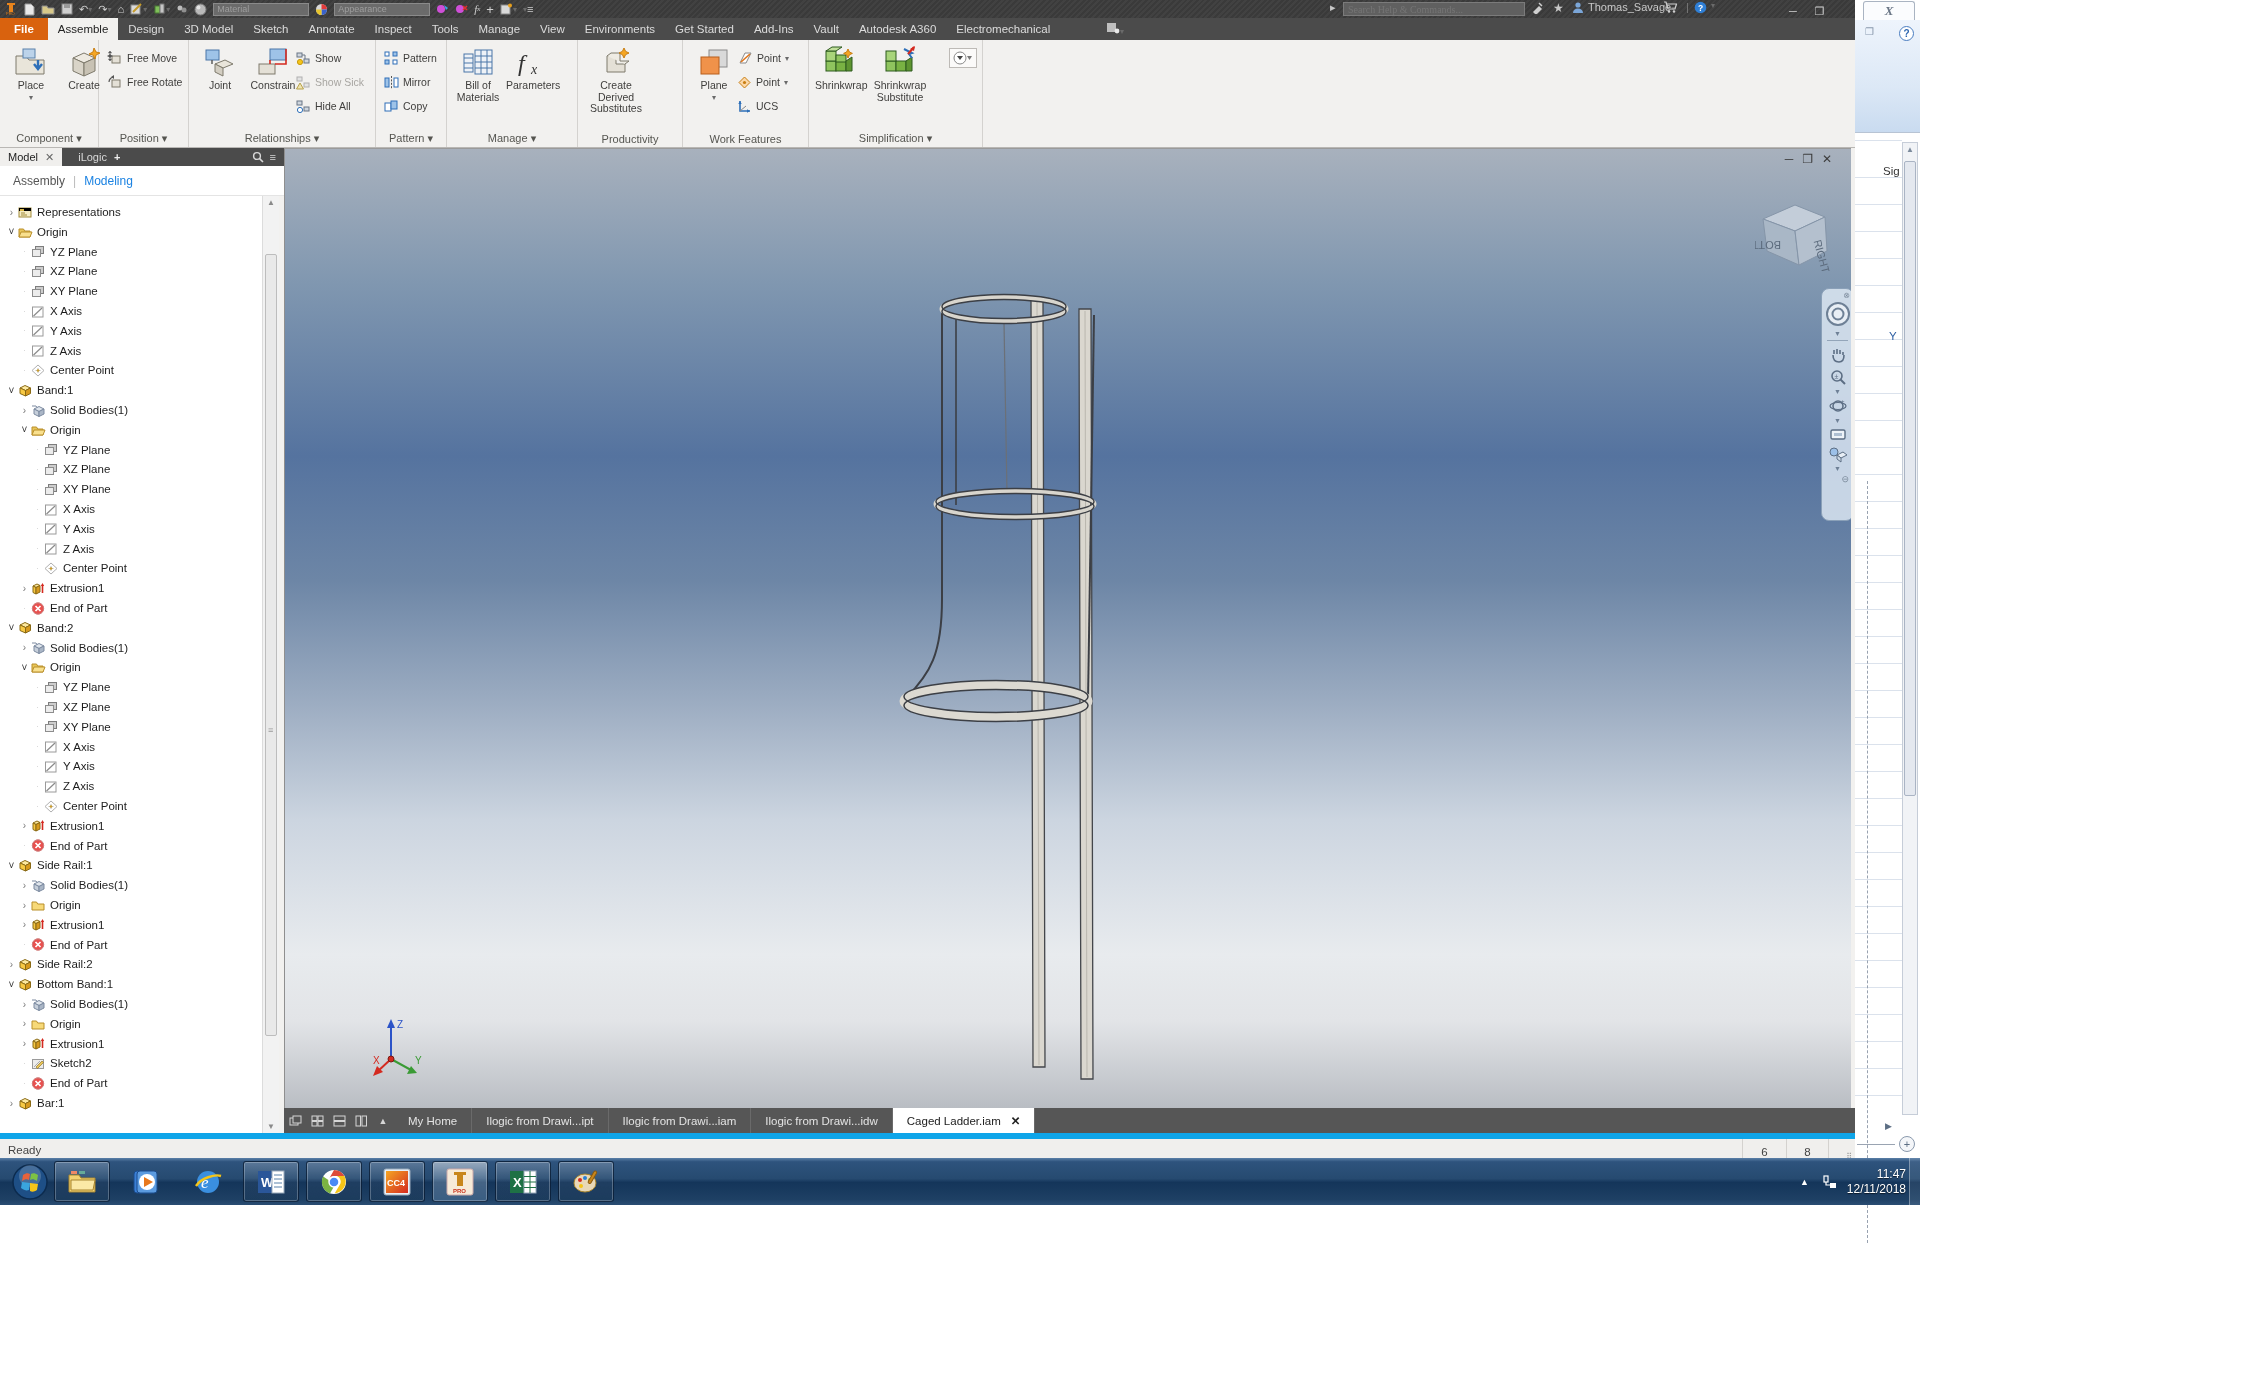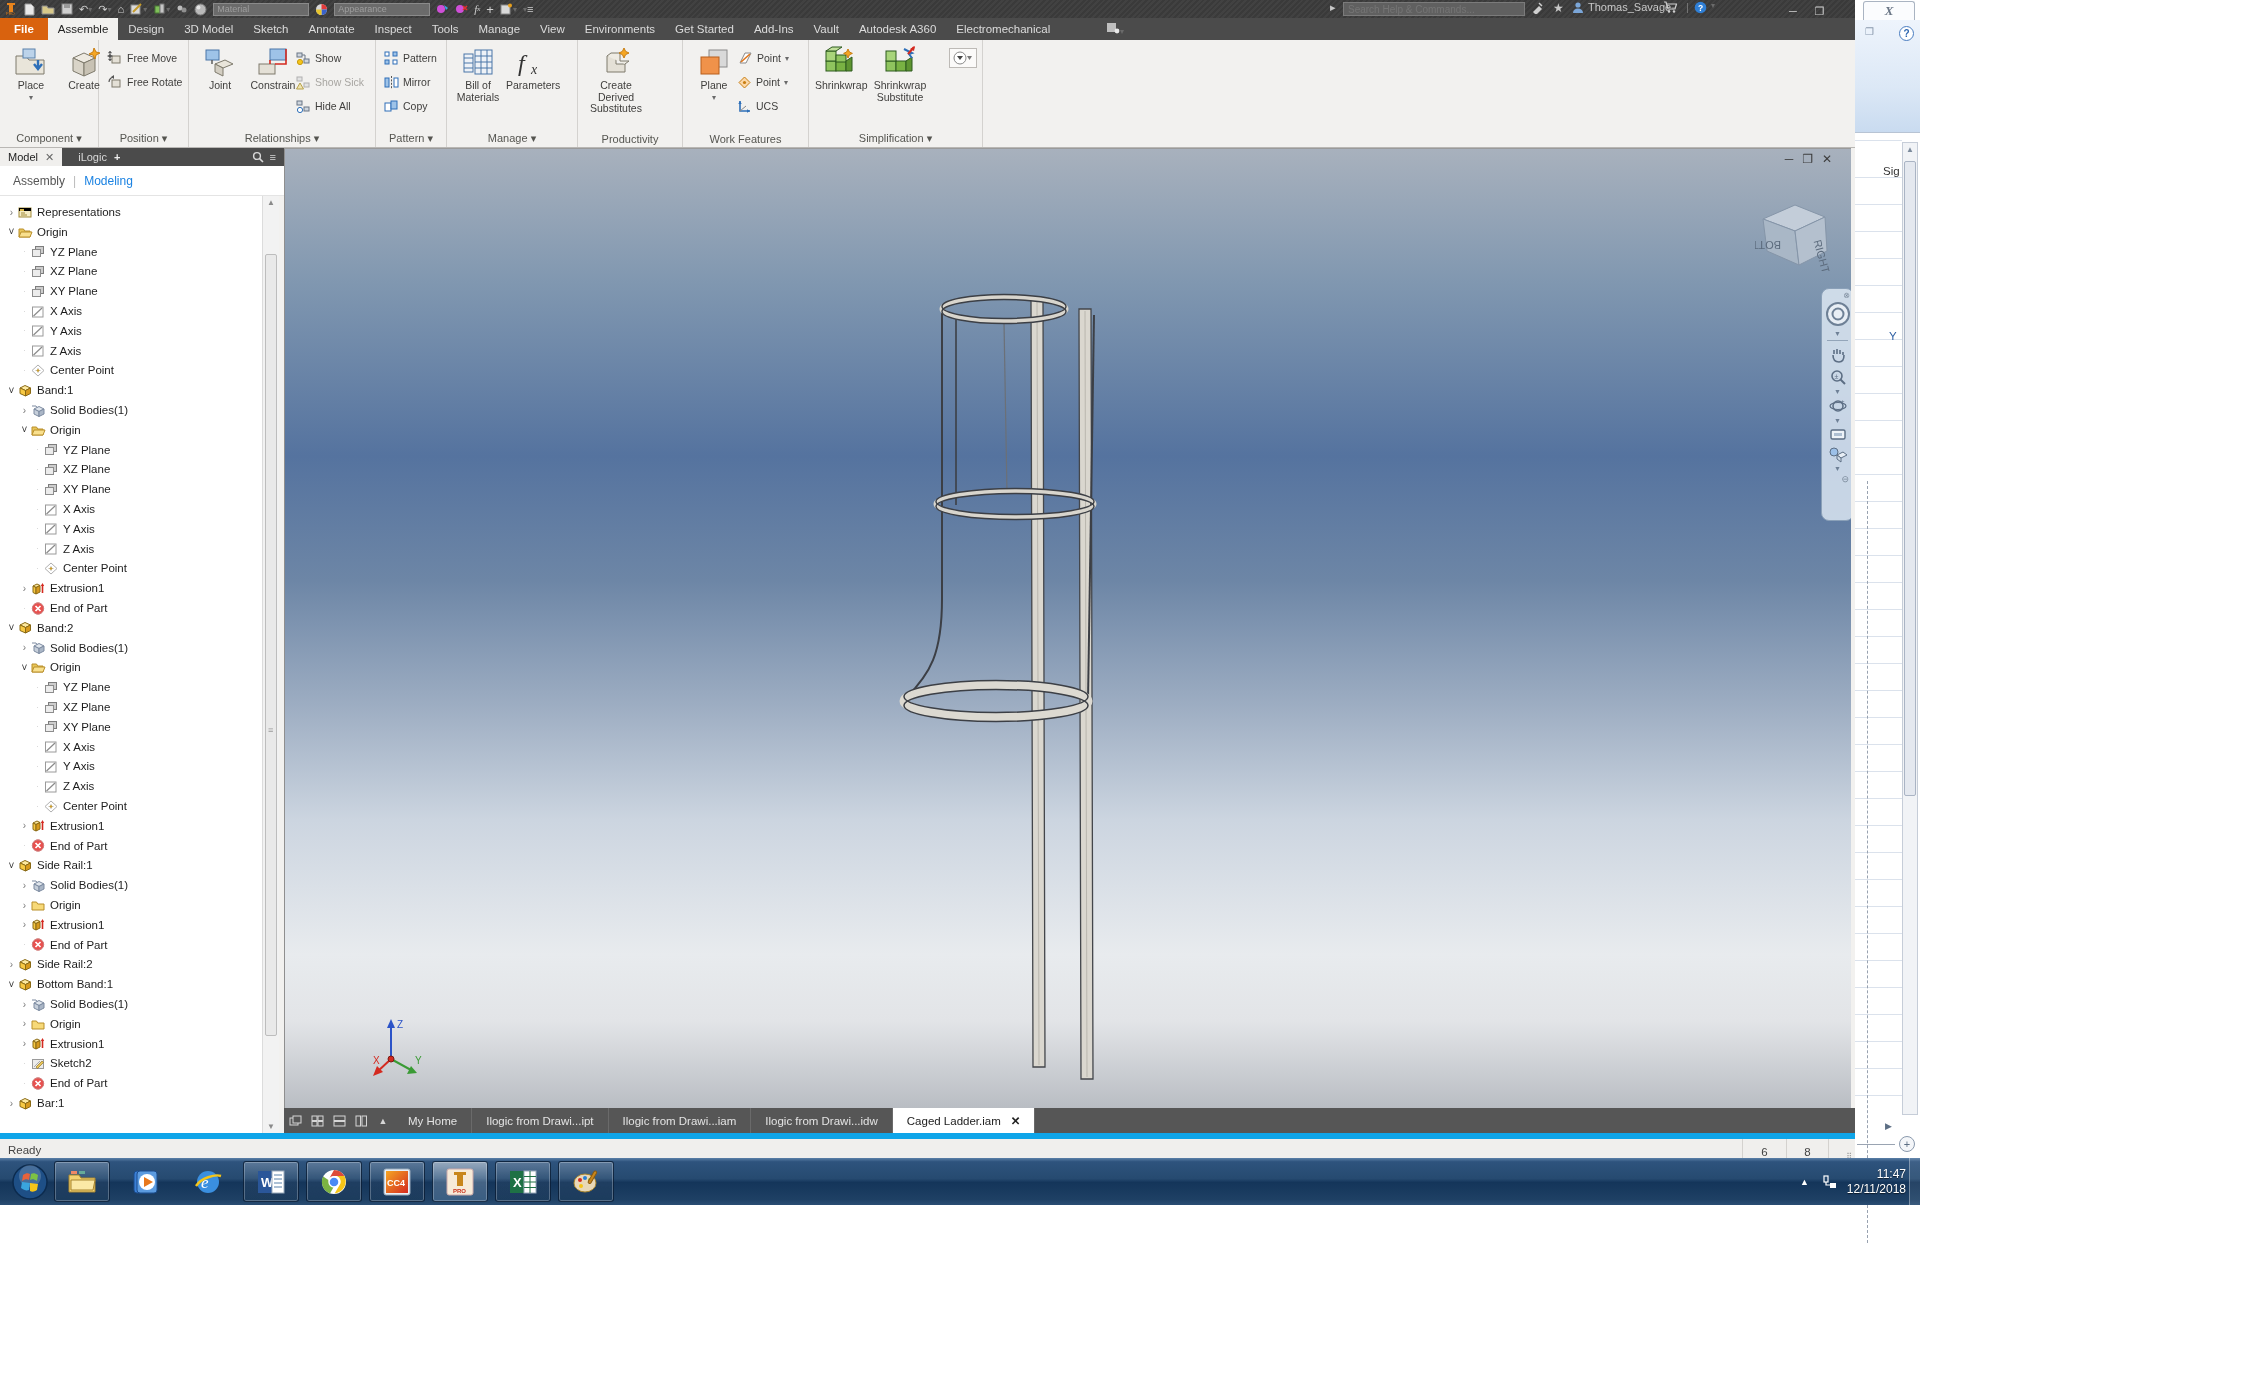--- a/index.html
+++ b/index.html
@@ -9,21 +9,21 @@
   
   #inv { left:0; top:0; width:1855px; height:1158px; background:#f2f1ef; }
   #titlebar { left:0; top:0; width:1855px; height:18px;
     background:repeating-linear-gradient(135deg, rgba(255,255,255,.04) 0 2px, rgba(0,0,0,0) 2px 4px), #3a3a3a; }
   .qat { display:flex; align-items:center; gap:6px; padding-left:4px; height:18px; }
   .qat .qi { height:14px; display:flex; align-items:center; color:#cfcfcf; font-size:11px; }
   .combo { width:96px; height:13px; background:#6b6b6b; border:1px solid #8a8a8a; color:#9e9e9e;
     font-size:9px; line-height:11px; padding:0 3px; display:flex; justify-content:space-between; align-items:center; }
   #title-text { top:18px; left:0; width:1560px; text-align:center; color:#cccccc; font-size:11px; letter-spacing:.2px; }
   #search-box { top:2px; left:1343px; width:182px; height:14px; background:#606060; border:1px solid #7b7b7b;
-    color:#9b9b9b; font-size:10px; padding:0 4px; font-family:Liberation Sans, sans-serif; }
+    color:#9b9b9b; font-size:10px; padding:0 4px; font-family:Liberation Serif, serif; }
   .tb-right { top:1px; color:#c8c8c8; font-size:11px; }
   .winbtn { color:#cfcfcf; font-size:11px; width:22px; text-align:center; display:inline-block; }
   
   #tabrow { left:0; top:18px; width:1855px; height:22px; background:#4b4b4b; display:flex; align-items:flex-end; }
   .rtab { font-size:11.5px; color:#dcdcdc; padding:4px 10px 4px 10px; height:22px; display:flex; align-items:center; }
   .rtab.file { background:#d9620e; color:#ffffff; font-weight:bold; padding:4px 14px; }
   .rtab.active { background:#f2f1ef; color:#222222; }
   
   #ribbon { left:0; top:40px; width:1855px; height:108px; background:#f2f1ef; border-bottom:1px solid #b9b7b4; }
   .rpanel { position:absolute; top:0; height:107px; border-right:1px solid #d4d2cf; }

